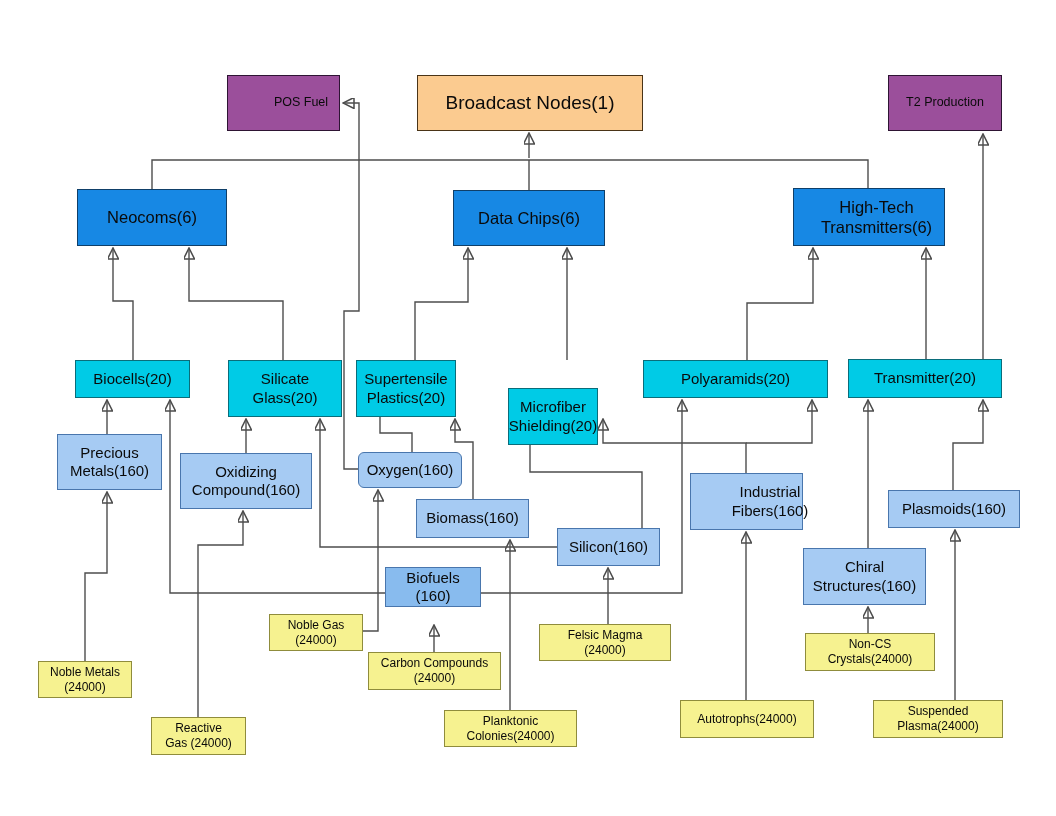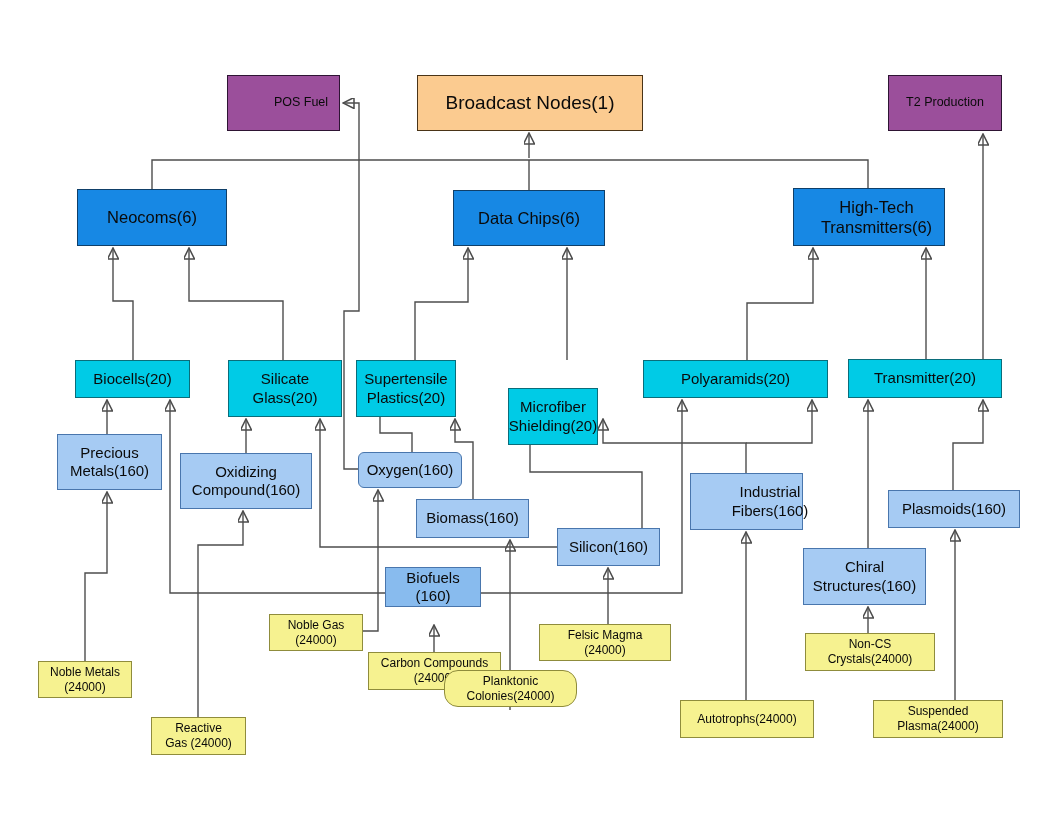--- a/index.html
+++ b/index.html
@@ -108,21 +108,21 @@
   <div class="node lightblue" style="left:888px;top:490px;width:132px;height:38px;">Plasmoids(160)</div>
 
   <div class="node yellow" style="left:38px;top:661px;width:94px;height:37px;">Noble Metals
 (24000)</div>
   <div class="node yellow" style="left:151px;top:717px;width:95px;height:38px;">Reactive
 Gas (24000)</div>
   <div class="node yellow" style="left:236px;top:614px;width:94px;height:37px;margin-left:33px;">Noble Gas
 (24000)</div>
   <div class="node yellow" style="left:368px;top:652px;width:133px;height:38px;">Carbon Compounds
 (24000)</div>
-  <div class="node yellow" style="left:444px;top:670px;width:133px;height:37px;border-radius:14px;">Planktonic
+  <div class="node yellow" style="left:444px;top:710px;width:133px;height:37px;">Planktonic
 Colonies(24000)</div>
   <div class="node yellow" style="left:539px;top:624px;width:132px;height:37px;">Felsic Magma
 (24000)</div>
   <div class="node yellow" style="left:680px;top:700px;width:134px;height:38px;">Autotrophs(24000)</div>
   <div class="node yellow" style="left:805px;top:633px;width:130px;height:38px;">Non-CS
 Crystals(24000)</div>
   <div class="node yellow" style="left:873px;top:700px;width:130px;height:38px;">Suspended
 Plasma(24000)</div>
 
 </div>

